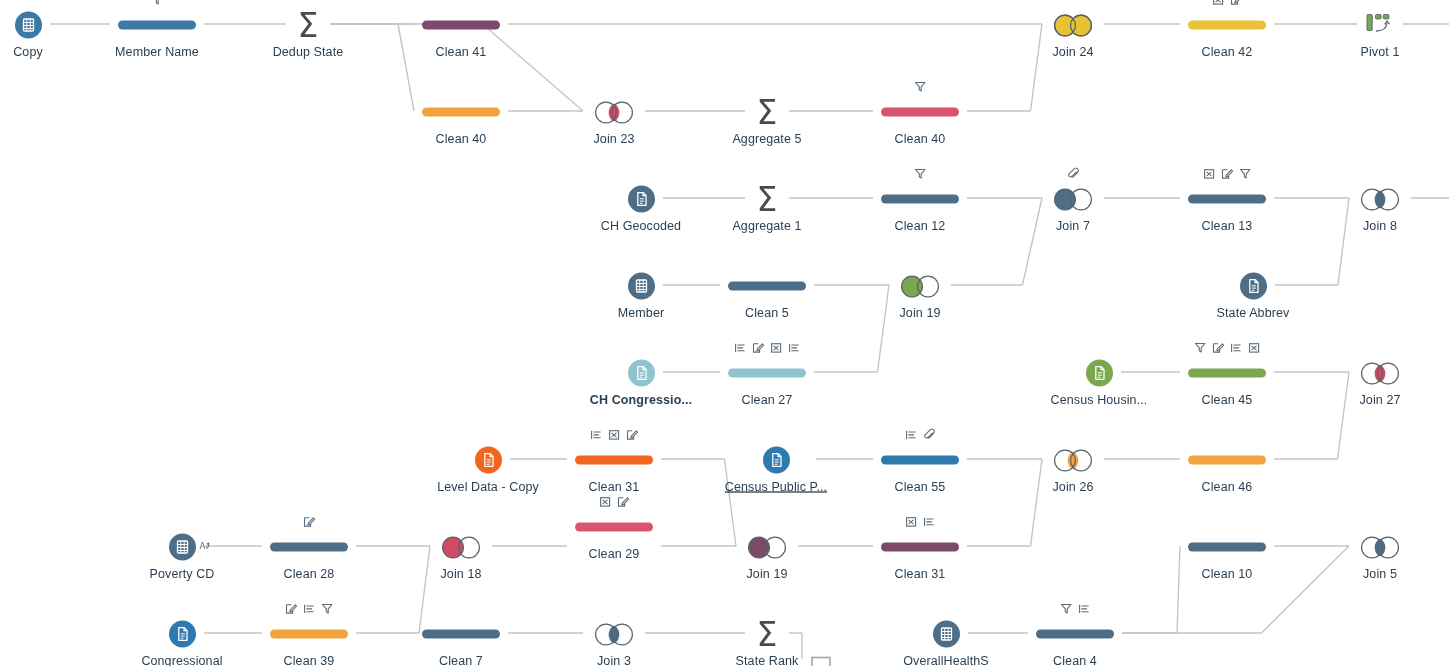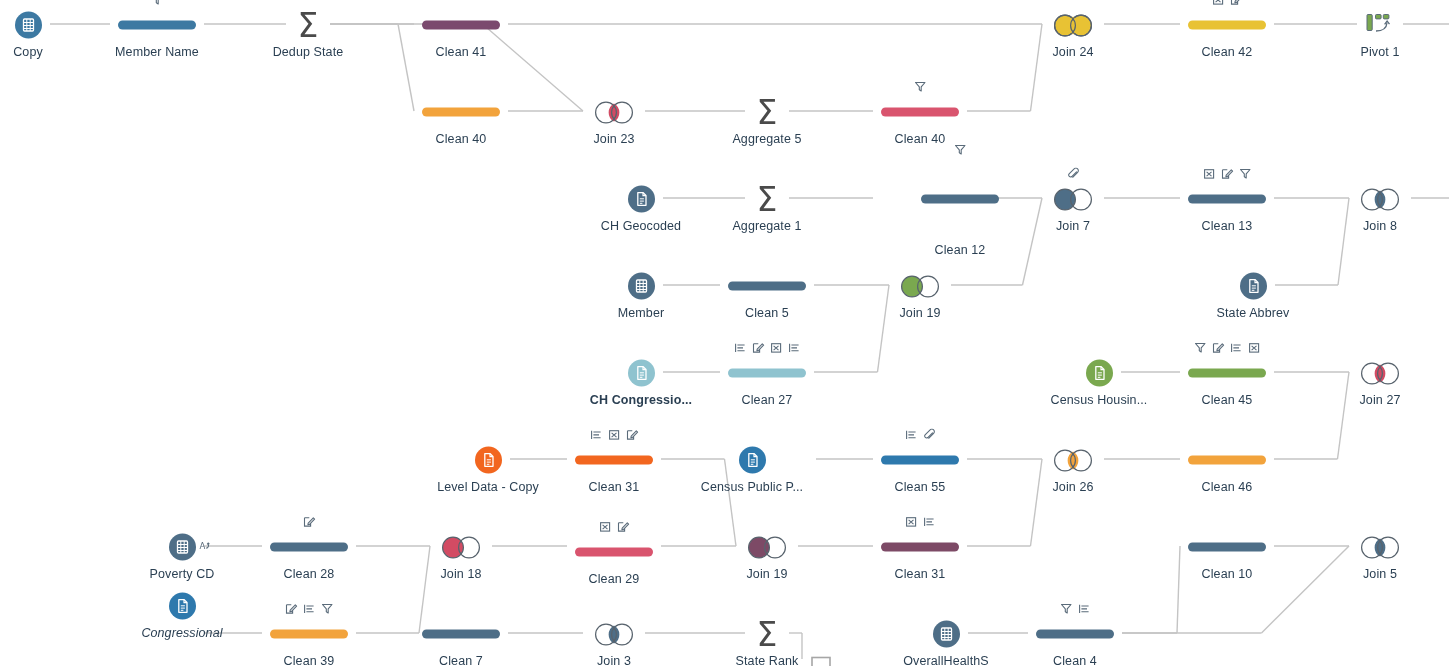--- a/index.html
+++ b/index.html
@@ -246,21 +246,21 @@
         </div>
         <div class="label">CH Geocoded</div>
       </div>
       <div class="node" style="left: 767px; top: 199px;">
         <div class="glyphrow"></div>
         <div class="body" style="position:relative">
           <span class="sigma">Σ</span>
         </div>
         <div class="label">Aggregate 1</div>
       </div>
-      <div class="node" style="left: 960px; top: 199px; gap: 24px;">
+      <div class="node" style="left: 920px; top: 199px;">
         <div class="glyphrow">
           <span>
             <svg width="13" height="12" viewBox="0 0 13 12">
               <path d="M1.5 2 H11 L7.2 6.4 V10.5 L5.3 9.3 V6.4 Z" fill="none" stroke="#5a6b7a" stroke-width="1.1" stroke-linejoin="round"></path>
             </svg>
           </span>
         </div>
         <div class="body" style="position:relative">
           <span class="pill" style="background:#4e6e87"></span>
         </div>
@@ -500,21 +500,21 @@
               <path d="M1.5 2.2 H6.3 M1.5 2.2 V10.6 H7.6 V7.8" fill="none" stroke="#5a6b7a" stroke-width="1.1"></path>
               <path d="M5.2 7.6 L10.3 2.4 L11.6 3.7 L6.5 8.9 L4.9 9.3 Z" fill="none" stroke="#5a6b7a" stroke-width="1.1" stroke-linejoin="round"></path>
             </svg>
           </span>
         </div>
         <div class="body" style="position:relative">
           <span class="pill" style="background:#f2661f"></span>
         </div>
         <div class="label">Clean 31</div>
       </div>
-      <div class="node" style="left: 752px; top: 460px;">
+      <div class="node" style="left: 776px; top: 460px; text-decoration: underline;">
         <div class="glyphrow"></div>
         <div class="body" style="position:relative">
           <span class="srccircle" style="background:#2e79ad">
             <svg width="27" height="27" viewBox="0 0 27 27">
               <path d="M9.8 7.2 H15.2 L18 10 V19.8 H9.8 Z" fill="none" stroke="#ffffff" stroke-width="1.3" stroke-linejoin="round"></path>
               <path d="M15 7.2 V10.2 H18" fill="none" stroke="#ffffff" stroke-width="1.2"></path>
               <path d="M11.8 13.3 H15.9 M11.8 15.6 H15.9 M11.8 17.8 H14.4" stroke="#ffffff" stroke-width="1"></path>
             </svg>
           </span>
         </div>
@@ -595,21 +595,21 @@
         <div class="body" style="position:relative">
           <span class="venn">
             <svg width="46" height="28" viewBox="0 0 46 28">
               <circle cx="15" cy="14" r="10.4" fill="#d24b63" stroke="#58636d" stroke-width="1.2"></circle>
               <circle cx="31" cy="14" r="10.4" fill="none" stroke="#58636d" stroke-width="1.2"></circle>
             </svg>
           </span>
         </div>
         <div class="label">Join 18</div>
       </div>
-      <div class="node" style="left: 614px; top: 552px;">
+      <div class="node" style="left: 614px; top: 527px;">
         <div class="glyphrow">
           <span>
             <svg width="13" height="12" viewBox="0 0 13 12">
               <rect x="1.6" y="2.2" width="9" height="8.4" fill="none" stroke="#5a6b7a" stroke-width="1.1"></rect>
               <path d="M3.6 4.4 L8.5 8.6 M8.5 4.4 L3.6 8.6" stroke="#5a6b7a" stroke-width="1.1"></path>
             </svg>
           </span>
           <span>
             <svg width="13" height="12" viewBox="0 0 13 12">
               <path d="M1.5 2.2 H6.3 M1.5 2.2 V10.6 H7.6 V7.8" fill="none" stroke="#5a6b7a" stroke-width="1.1"></path>
@@ -667,21 +667,21 @@
           <span class="venn">
             <svg width="46" height="28" viewBox="0 0 46 28">
               <path d="M23 4.9 A10.4 10.4 0 0 1 23 23.1 A10.4 10.4 0 0 1 23 4.9 Z" fill="#4e6e87" stroke="none"></path>
               <circle cx="15" cy="14" r="10.4" fill="none" stroke="#58636d" stroke-width="1.2"></circle>
               <circle cx="31" cy="14" r="10.4" fill="none" stroke="#58636d" stroke-width="1.2"></circle>
             </svg>
           </span>
         </div>
         <div class="label">Join 5</div>
       </div>
-      <div class="node" style="left: 182px; top: 606px; font-style: italic;">
+      <div class="node" style="left: 182px; top: 634px;">
         <div class="glyphrow"></div>
         <div class="body" style="position:relative">
           <span class="srccircle" style="background:#2e79ad">
             <svg width="27" height="27" viewBox="0 0 27 27">
               <path d="M9.8 7.2 H15.2 L18 10 V19.8 H9.8 Z" fill="none" stroke="#ffffff" stroke-width="1.3" stroke-linejoin="round"></path>
               <path d="M15 7.2 V10.2 H18" fill="none" stroke="#ffffff" stroke-width="1.2"></path>
               <path d="M11.8 13.3 H15.9 M11.8 15.6 H15.9 M11.8 17.8 H14.4" stroke="#ffffff" stroke-width="1"></path>
             </svg>
           </span>
         </div>

